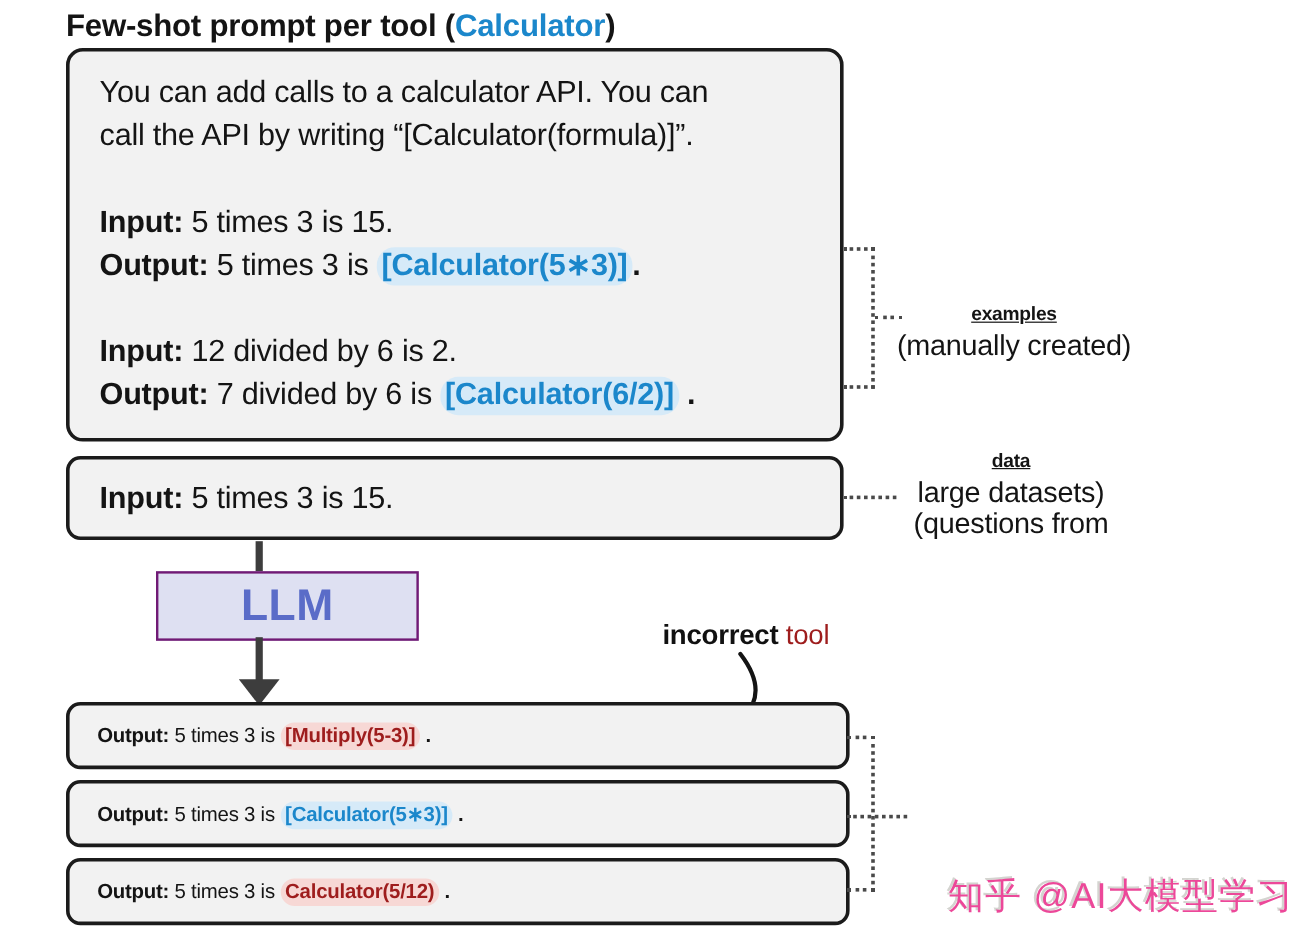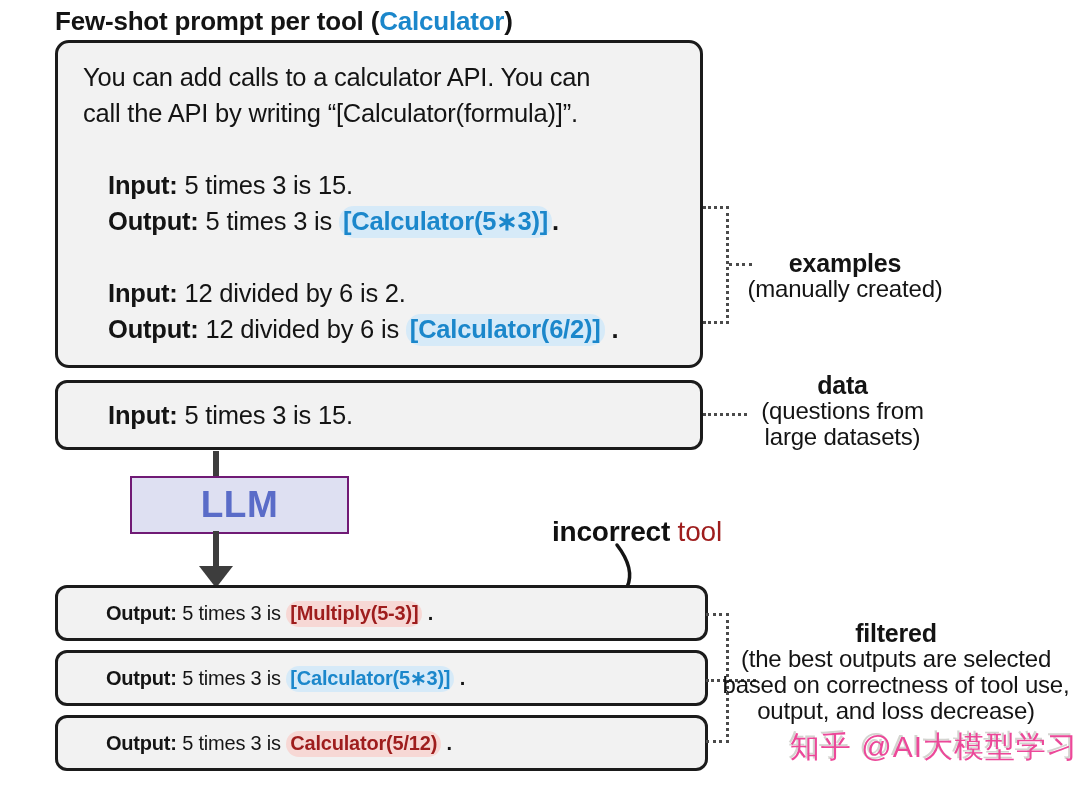--- a/index.html
+++ b/index.html
@@ -12,61 +12,61 @@
   body{font-family:"Liberation Sans",sans-serif;color:var(--ink);}
   .stage{position:relative;width:1080px;height:790px;background:#ffffff;overflow:hidden;letter-spacing:-0.2px;}
 
   .title{position:absolute;left:55px;top:6px;font-size:26px;font-weight:bold;}
   .title .paren{font-weight:600;}
   .title .tool{color:var(--blue);font-weight:bold;text-align:right;}
 
   .panel{position:absolute;background:var(--box-bg);border:3px solid var(--border);border-radius:14px;}
   .prompt-box{left:55px;top:40px;width:648px;height:328px;padding:16px 20px 17px 25px;font-size:25.5px;line-height:36px;}
   .data-box{left:55px;top:380px;width:648px;height:70px;display:flex;align-items:center;padding-left:25px;font-size:25.5px;border-radius:12px;}
-  .out-row{left:55px;width:653px;height:56px;display:flex;align-items:center;padding-left:23px;font-size:20px;border-radius:12px;}
+  .out-row{left:55px;width:653px;height:56px;display:flex;align-items:center;padding-left:23px;font-size:17px;border-radius:12px;}
   .out-1{top:585px;} .out-2{top:650px;} .out-3{top:715px;align-items:center;}
 
-  b,.bold{font-weight:bold;margin-left:25px;}
+  b,.bold{font-weight:bold;}
   .hl{font-weight:bold;padding:1px 4px 3px;border-radius:15px;}
   .hl.correct{color:var(--blue);background:var(--blue-bg);}
   [data-status="correct"] .hl{color:var(--blue);background:var(--blue-bg);}
   [data-status="incorrect"] .hl{color:var(--red);background:var(--red-bg);}
   .dot{font-weight:bold;}
   .gap{height:36px;}
 
   .stem{position:absolute;width:6px;background:var(--arrow);}
   .stem-top{left:213px;top:451px;height:27px;}
   .stem-bottom{left:213px;top:531px;height:38px;}
   .arrowhead-down{position:absolute;left:199px;top:566px;width:0;height:0;
     border-left:17px solid transparent;border-right:17px solid transparent;border-top:22px solid var(--arrow);}
 
   .llm-box{position:absolute;left:130px;top:476px;width:219px;height:58px;background:var(--llm-bg);
     border:2px solid #701a75;display:flex;align-items:center;justify-content:center;
     font-size:37px;font-weight:600;color:var(--llm-text);letter-spacing:0.5px;}
 
-  .incorrect-label{position:absolute;left:552px;top:516px;font-size:28px;}
+  .incorrect-label{position:absolute;left:552px;top:516px;font-size:23px;}
   .incorrect-label .word{font-weight:bold;color:#111;}
   .incorrect-label .rest{color:var(--red);}
 
   .curve-arrow{position:absolute;left:540px;top:537px;}
 
   .dotted-h{position:absolute;border-top:3px dotted var(--dot);}
   .dotted-v{position:absolute;border-left:3px dotted var(--dot);}
   .ex-top{left:703px;top:206px;width:26px;}
   .ex-bottom{left:703px;top:321px;width:26px;}
   .ex-vert{left:726px;top:206px;height:118px;}
   .ex-stub{left:729px;top:263px;width:23px;}
   .data-line{left:703px;top:413px;width:44px;}
   .f-stub1{left:706px;top:613px;width:23px;}
   .f-stub2{left:706px;top:679px;width:50px;}
   .f-stub3{left:706px;top:740px;width:23px;}
   .f-vert{left:726px;top:613px;height:130px;}
 
   .annot{position:absolute;text-align:center;}
-  .annot .a-title{font-size:25px;font-weight:bold;line-height:26px;}
+  .annot .a-title{font-size:16px;font-weight:bold;line-height:26px;text-decoration:underline;}
   .annot .a-sub{font-size:24px;line-height:26px;text-align:center;}
   .annot-examples{left:745px;top:250px;width:200px;}
   .annot-data{left:740px;top:372px;width:205px;}
   .annot-filtered{left:718px;top:620px;width:356px;}
 
   .watermark{position:absolute;left:748px;top:727px;width:330px;text-align:right;
     font-size:30px;color:#ec4899;text-shadow:-2px -2px 0 #d4d4d0;letter-spacing:1px;}
 </style>
 </head>
 <body>
@@ -78,21 +78,21 @@
   </div>
 
   <div class="panel prompt-box">
     <div>You can add calls to a calculator API. You can</div>
     <div>call the API by writing “[Calculator(formula)]”.</div>
     <div class="gap"></div>
     <div><b>Input:</b><span> 5 times 3 is 15.</span></div>
     <div><b>Output:</b><span> 5 times 3 is </span><span class="hl correct">[Calculator(5∗3)]</span><span class="dot">.</span></div>
     <div class="gap"></div>
     <div><b>Input:</b><span> 12 divided by 6 is 2.</span></div>
-    <div><b>Output:</b><span> 12 divided by 6 is </span><span class="hl correct">[Calculator(6/2)]</span><span class="dot"> .</span></div>
+    <div><b>Output:</b><span> 7 divided by 6 is </span><span class="hl correct">[Calculator(6/2)]</span><span class="dot"> .</span></div>
   </div>
 
   <div class="panel data-box">
     <div><b>Input:</b><span> 5 times 3 is 15.</span></div>
   </div>
 
   <div class="stem stem-top"></div>
   <div class="llm-box">
       <span>LLM</span>
     </div>
@@ -129,26 +129,20 @@
   <div class="dotted-h f-stub3"></div>
   <div class="dotted-v f-vert"></div>
 
   <div class="annot annot-examples">
     <div class="a-title">examples</div>
     <div class="a-sub">(manually created)</div>
   </div>
 
   <div class="annot annot-data">
     <div class="a-title">data</div>
+    <div class="a-sub">large datasets)</div>
     <div class="a-sub">(questions from</div>
-    <div class="a-sub">large datasets)</div>
   </div>
 
-  <div class="annot annot-filtered">
-    <div class="a-title">filtered</div>
-    <div class="a-sub">(the best outputs are selected</div>
-    <div class="a-sub">based on correctness of tool use,</div>
-    <div class="a-sub">output, and loss decrease)</div>
-  </div>
 
   <div class="watermark">知乎 @AI大模型学习</div>
 
 </div>
 
 </body></html>

